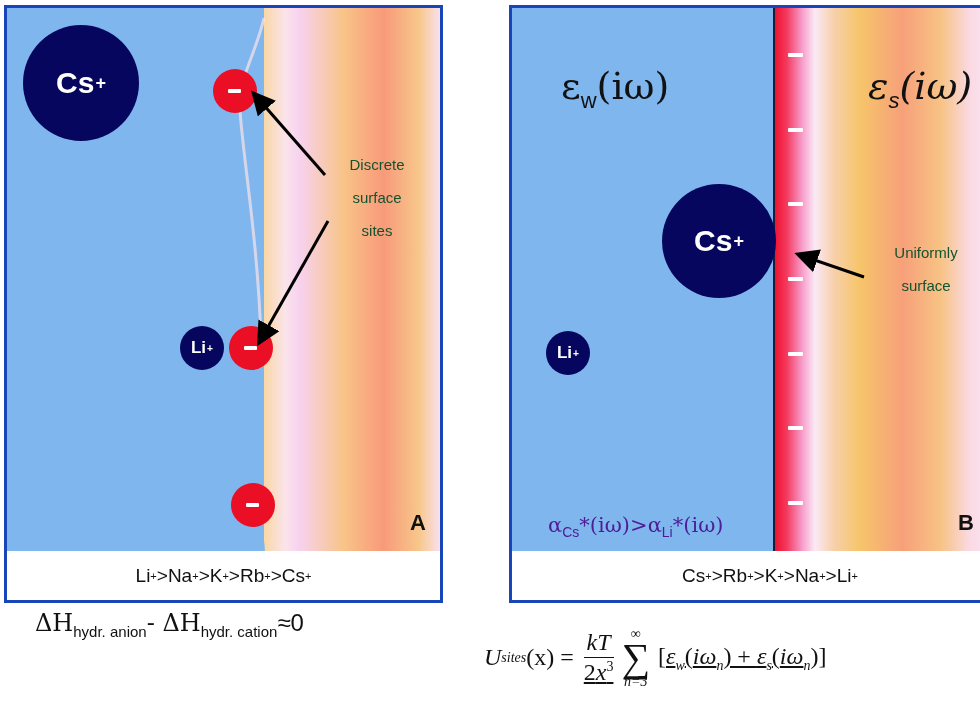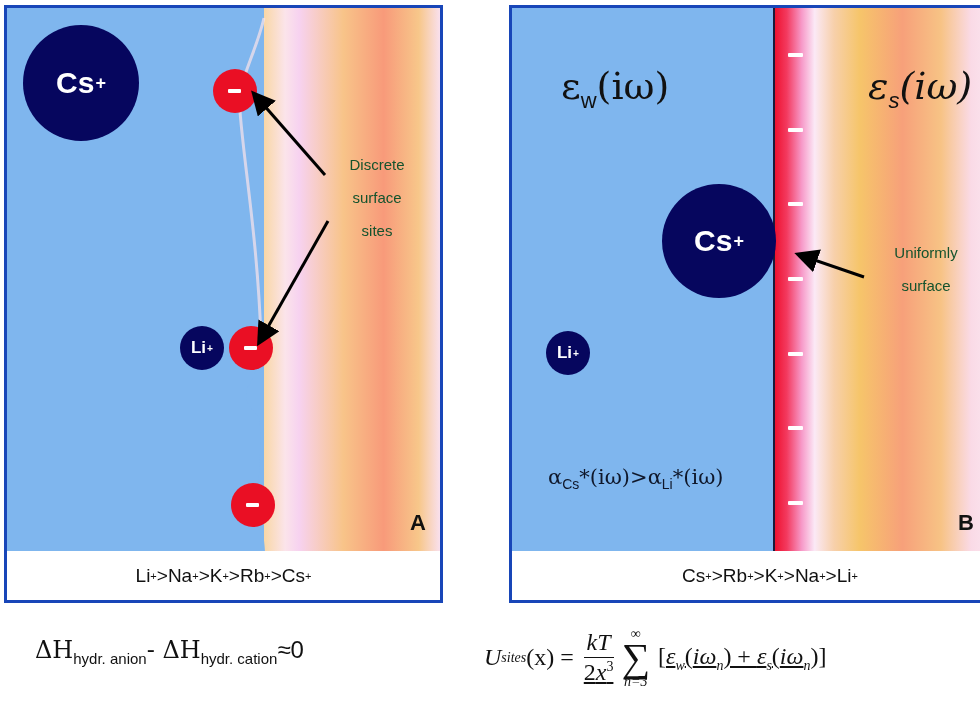--- a/index.html
+++ b/index.html
@@ -17,24 +17,24 @@
   .interface-line { position:absolute; top:0; bottom:0; left:261px; width:2px; background:#1b1b3a; }
   .ion { position:absolute; border-radius:50%; background:#06065e; color:#fff; display:flex; align-items:center; justify-content:center; font-weight:bold; }
   .ion sup { font-size:0.6em; vertical-align:0.55em; margin-left:1px; }
   .neg { position:absolute; width:44px; height:44px; border-radius:50%; background:#ea0f24; }
   .neg::after { content:""; position:absolute; left:15px; top:20px; width:13px; height:4px; background:#fff; border-radius:1px; }
   .dash { position:absolute; left:276px; width:15px; height:4px; background:#ffffff; border-radius:1px; }
   .label { position:absolute; color:#14532d; text-align:center; font-size:15px; line-height:33px; }
   .panel-letter { position:absolute; font-weight:bold; font-size:22px; color:#111; }
   .eps { position:absolute; font-size:38px; color:#111; font-family:"DejaVu Serif", serif; }
   .eps sub { font-size:22px; font-family:"Liberation Sans", sans-serif; }
-  .alpha-ineq { position:absolute; font-size:21px; color:#0f172a; font-family:"DejaVu Serif", serif; }
+  .alpha-ineq { position:absolute; font-size:21px; color:#4c1d95; font-family:"DejaVu Serif", serif;margin-top:48px; }
   .alpha-ineq sub { font-size:14px; font-family:"Liberation Sans", sans-serif; }
   svg.arrows { position:absolute; left:0; top:0; pointer-events:none; }
-  .eq-left { position:absolute; left:35px; top:636px; font-family:"DejaVu Serif", serif; font-size:24px; color:#111;text-align:center; }
+  .eq-left { position:absolute; left:35px; top:609px; font-family:"DejaVu Serif", serif; font-size:24px; color:#111;text-align:center; }
   .eq-left sub { font-family:"Liberation Sans", sans-serif; font-size:15px; }
   .eq-right { position:absolute; left:484px; top:620px; font-family:"Liberation Serif", serif; font-size:24px; color:#111; display:flex; align-items:center; height:75px; font-style:italic; }
   .frac { display:inline-flex; flex-direction:column; align-items:center; margin:0 3px; }
   .frac .num { border-bottom:1.5px solid #111; padding:0 3px 1px; white-space:nowrap; }
   .frac .den { padding:1px 3px 0; white-space:nowrap;text-decoration:underline; }
   .sum { display:inline-flex; flex-direction:column; align-items:center; margin:0 2px; font-style:italic; }
   .sum .big { font-size:40px; font-style:normal; line-height:34px; }
   .sum .lim { font-size:14px; line-height:14px; }
   .up { font-style:normal; }
   .eq-right sub { font-size:14px; }

